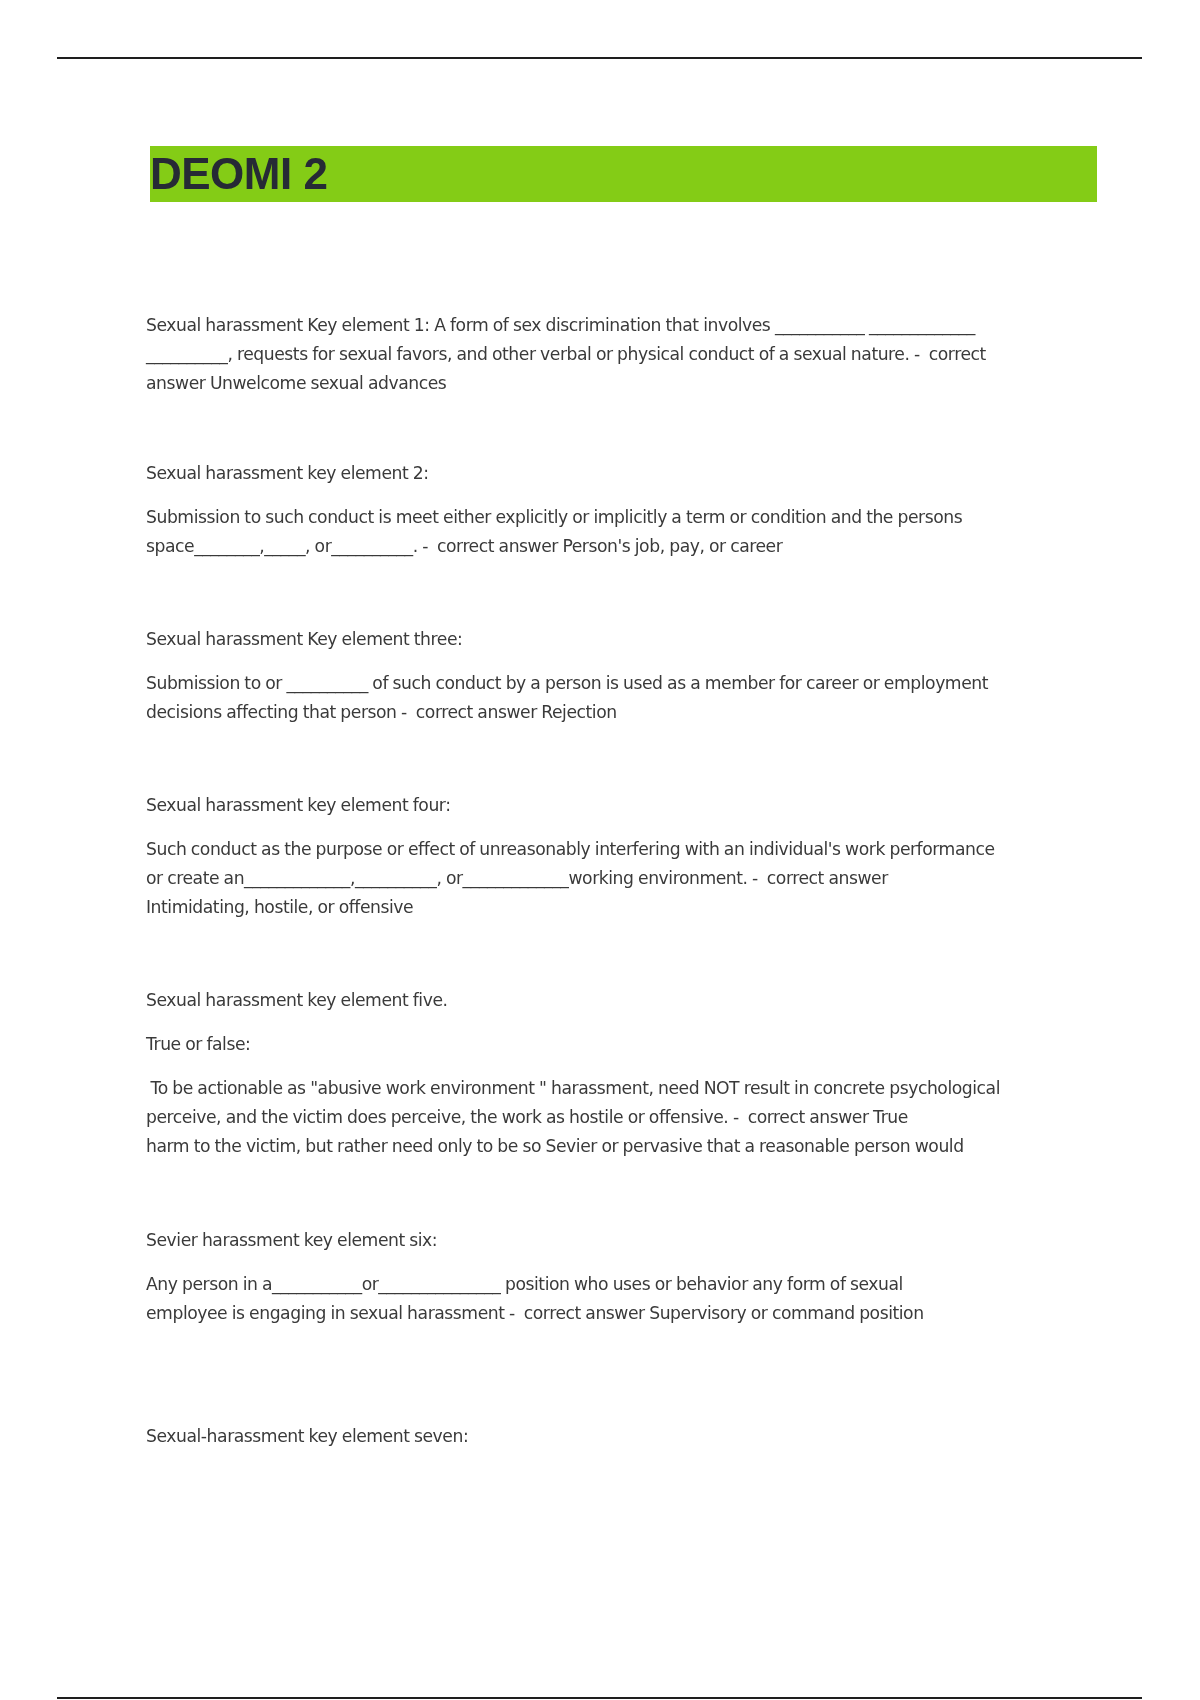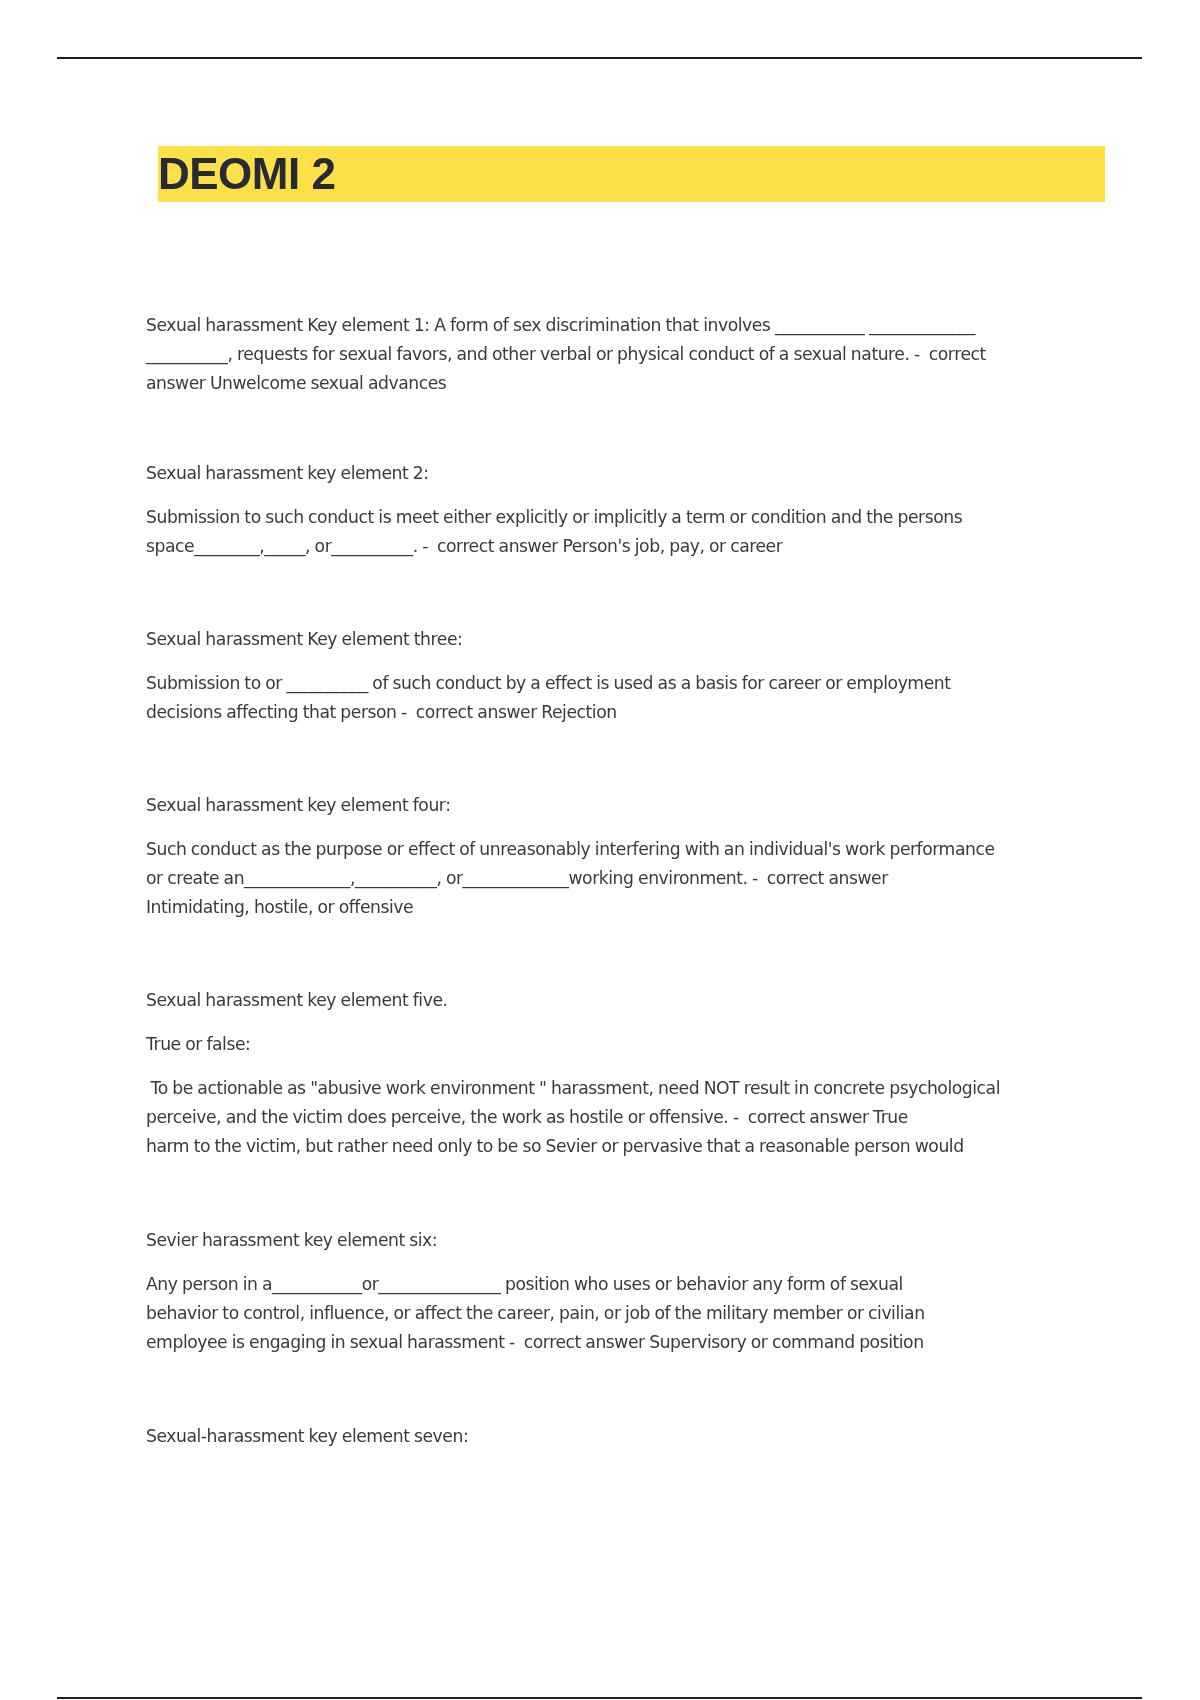--- a/index.html
+++ b/index.html
@@ -20,25 +20,25 @@
       left: 57px;
       width: 1085px;
       height: 2px;
       background: #1e1e1e;
     }
     .rule.top { top: 57px; }
     .rule.bottom { top: 1697px; }
 
     .title-band {
       position: absolute;
-      left: 158px;
+      left: 150px;
       top: 146px;
       width: 947px;
       height: 56px;
-      background: #fde047;
+      background: #84cc16;
     }
     .title {
       position: absolute;
       left: 0;
       top: 0;
       margin: 0;
       padding: 0;
       font-family: "Liberation Sans", sans-serif;
       font-weight: bold;
       font-size: 44px;
@@ -91,21 +91,21 @@
   <div class="block" style="top:440px">
     <p class="line">Sexual harassment key element 2:</p>
     <div class="para-gap"></div>
     <p class="line">Submission to such conduct is meet either explicitly or implicitly a term or condition and the persons</p>
     <p class="line">space________,_____, or__________. -  correct answer Person's job, pay, or career</p>
   </div>
 
   <div class="block" style="top:606px">
     <p class="line">Sexual harassment Key element three:</p>
     <div class="para-gap"></div>
-    <p class="line">Submission to or __________ of such conduct by a effect is used as a basis for career or employment</p>
+    <p class="line">Submission to or __________ of such conduct by a person is used as a member for career or employment</p>
     <p class="line">decisions affecting that person -  correct answer Rejection</p>
   </div>
 
   <div class="block" style="top:772px">
     <p class="line">Sexual harassment key element four:</p>
     <div class="para-gap"></div>
     <p class="line">Such conduct as the purpose or effect of unreasonably interfering with an individual's work performance</p>
     <p class="line">or create an_____________,__________, or_____________working environment. -  correct answer</p>
     <p class="line">Intimidating, hostile, or offensive</p>
   </div>
@@ -117,21 +117,20 @@
     <div class="para-gap"></div>
     <p class="line"> To be actionable as "abusive work environment " harassment, need NOT result in concrete psychological</p>
     <p class="line">perceive, and the victim does perceive, the work as hostile or offensive. -  correct answer True</p>
     <p class="line">harm to the victim, but rather need only to be so Sevier or pervasive that a reasonable person would</p>
   </div>
 
   <div class="block" style="top:1207px">
     <p class="line">Sevier harassment key element six:</p>
     <div class="para-gap"></div>
     <p class="line">Any person in a___________or_______________ position who uses or behavior any form of sexual</p>
-    <p class="line">behavior to control, influence, or affect the career, pain, or job of the military member or civilian</p>
     <p class="line">employee is engaging in sexual harassment -  correct answer Supervisory or command position</p>
   </div>
 
   <div class="block" style="top:1403px">
     <p class="line">Sexual-harassment key element seven:</p>
   </div>
 
 </div>
 
 <div class="rule bottom"></div>

